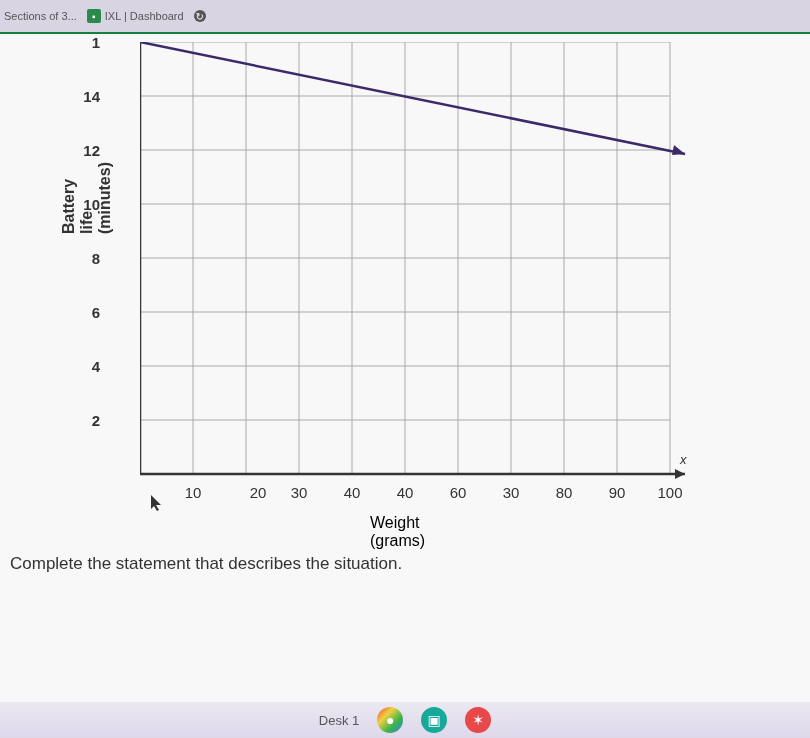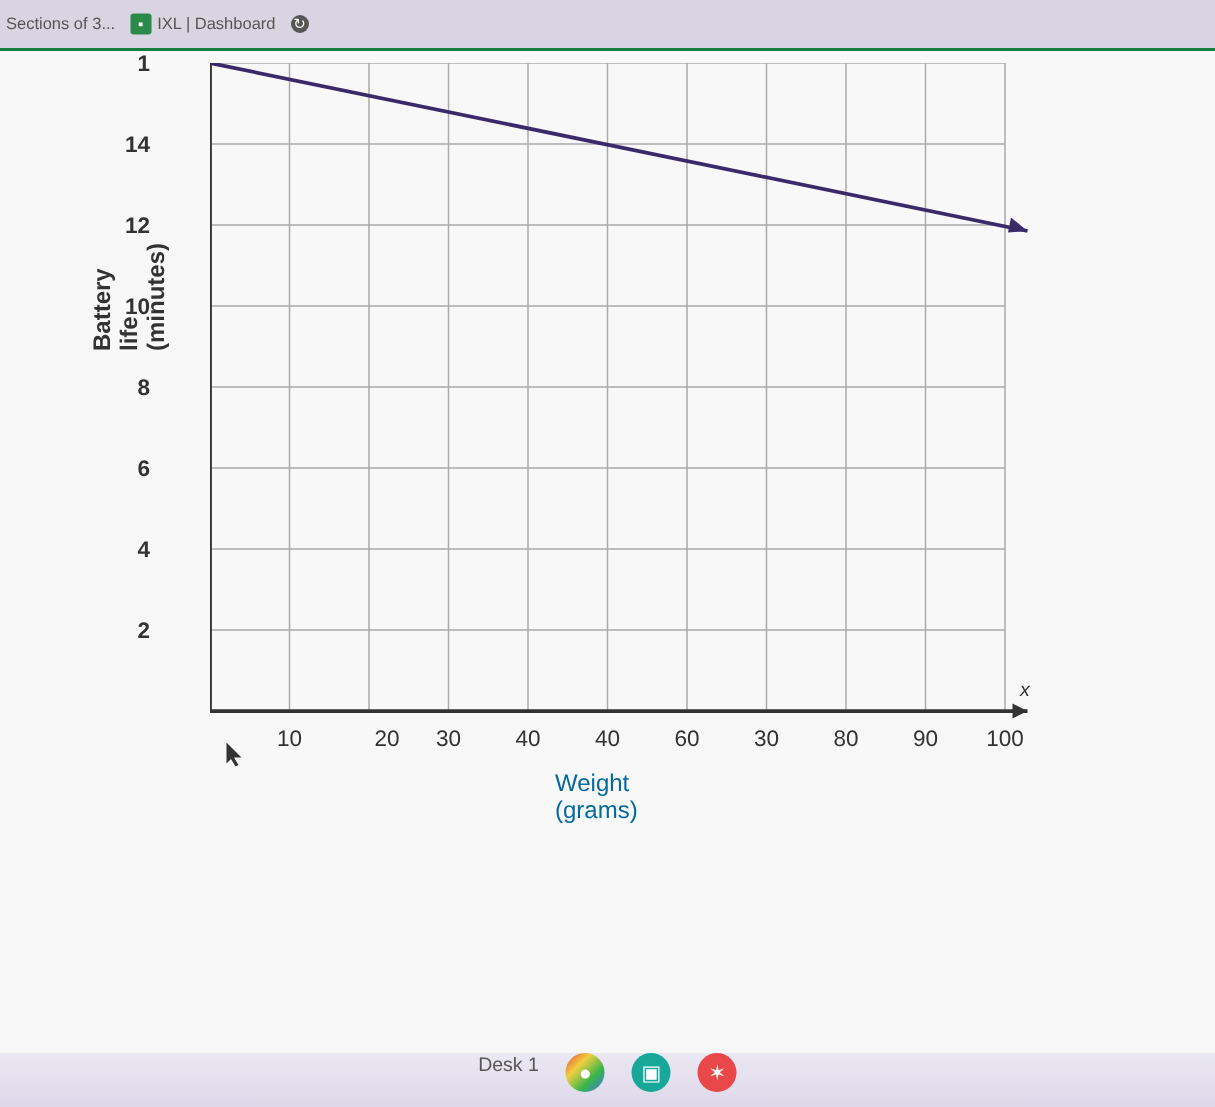--- a/index.html
+++ b/index.html
@@ -47,21 +47,21 @@
       transform-origin: left top;
       font-size: 16px;
       font-weight: bold;
       color: #333;
     }
     .x-axis-label {
       position: absolute;
       left: 330px;
       top: 480px;
       font-size: 16px;
-      color: #0369a1;
+      color: #000000;
     }
     .y-ticks {
       position: absolute;
       left: 60px;
       top: 0;
     }
     .y-tick {
       position: absolute;
       right: 0;
       font-size: 15px;
@@ -138,20 +138,21 @@
     .dropdown.small { width: 50px; }
     .dropdown.large { width: 260px; }
     .taskbar {
       position: absolute;
       bottom: 0;
       left: 0;
       right: 0;
       height: 36px;
       background: linear-gradient(#eae8f2, #ded8ea);
       display: flex;
+      align-items: center;
       justify-content: center;
       gap: 18px;
       font-size: 13px;
       color: #555;
     }
     .task-circle {
       width: 26px; height: 26px; border-radius: 50%;
       display: flex; align-items: center; justify-content: center;
       color: white; font-size: 14px;
     }
@@ -244,20 +245,21 @@
 
     <div class="x-axis-label">Weight (grams)</div>
 
     <div class="cursor-icon">
       <svg width="14" height="18">
           <path d="M1 1 L1 15 L4 12 L7 17 L9 16 L6 11 L11 11 Z" fill="#333"></path>
         </svg>
     </div>
   </div>
 
+  <div class="question-text">Complete the statement that describes the situation.</div>
 
 
 </div>
 
 <div class="taskbar">
   <span>Desk 1</span>
   <span class="task-circle" style="background:linear-gradient(135deg,#e84a3a,#f0d040,#3ab44a,#3a7ae8)">●</span>
   <span class="task-circle" style="background:#18a89a">▣</span>
   <span class="task-circle" style="background:#e8484a">✶</span>
 </div>

